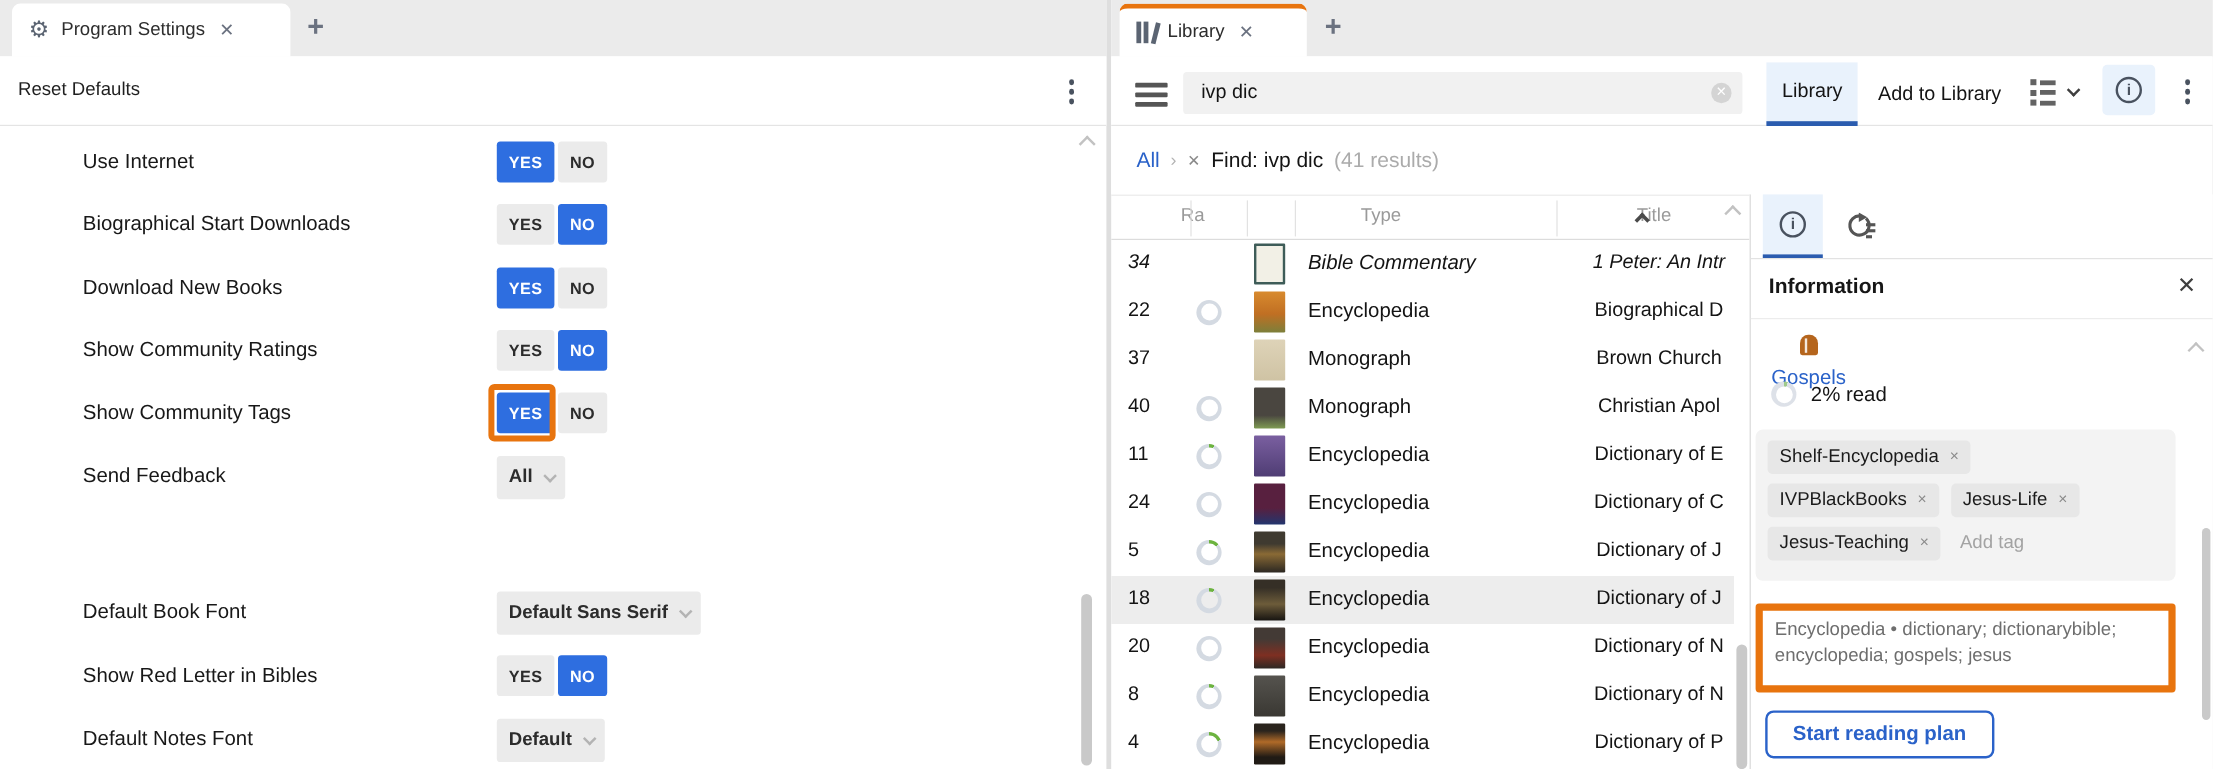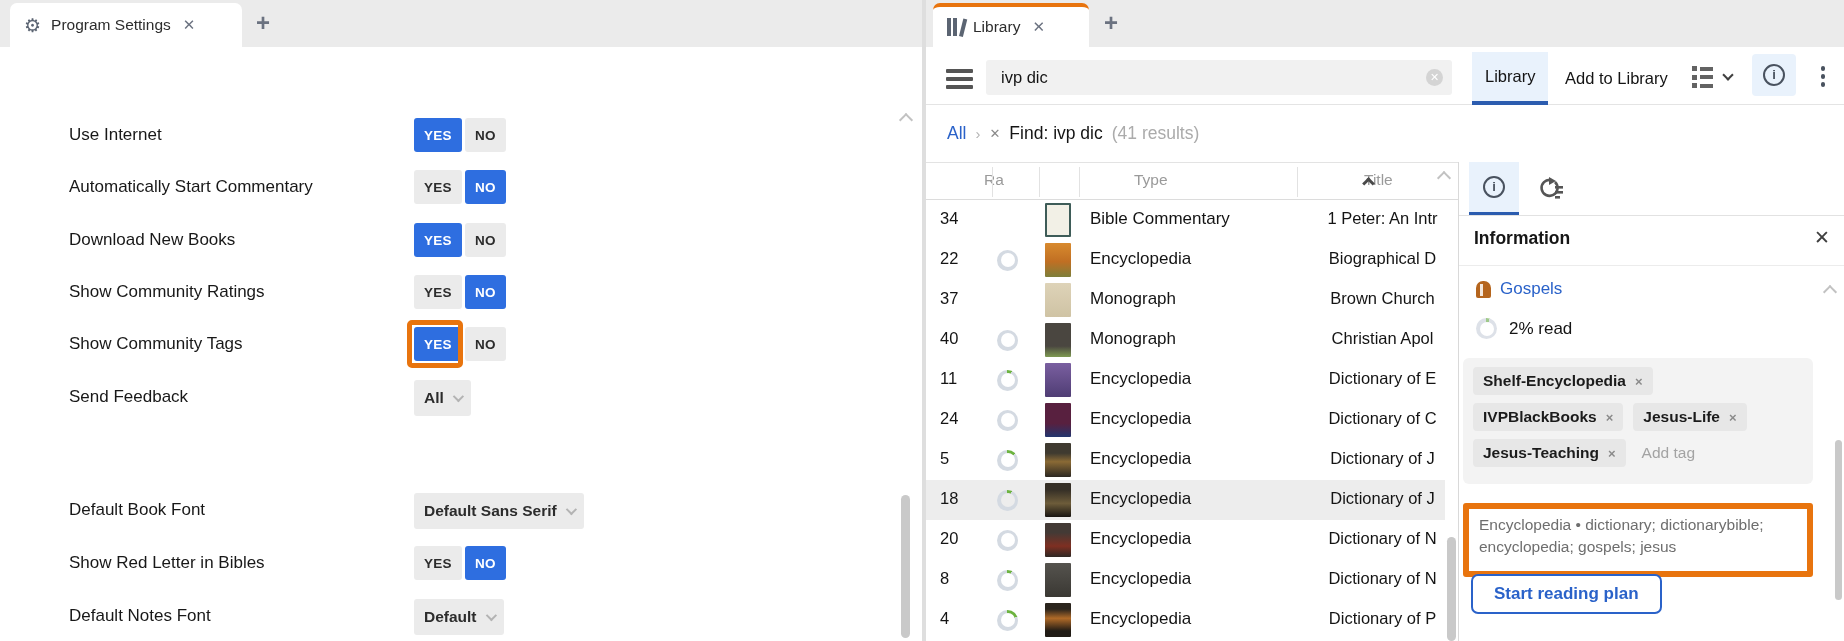--- a/index.html
+++ b/index.html
@@ -122,70 +122,78 @@
 
   
   #info { position:absolute; top:162px; left:532px; right:0; bottom:0; border-left:1px solid #d9d9d9;
           background:#fff; }
   .itabs { position:absolute; top:0; left:0; right:0; height:54px; border-bottom:1px solid #e2e2e2; }
   .itab { position:absolute; top:0; height:53px; width:50px; display:flex; align-items:center; justify-content:center; }
   .itab.sel { background:#e9f2fc; border-bottom:3px solid #2b5caf; }
   .ihead { position:absolute; top:66px; left:15px; font-size:17.5px; font-weight:bold; color:#161616; }
   .iclose { position:absolute; top:64px; right:14px; font-size:19px; color:#3f3f3f; }
   .ihr { position:absolute; top:103px; left:0; right:0; height:1px; background:#ececec; }
-  .resrow { position:absolute; top:117px; left:17px; display:flex; align-items:center; gap:9px; }
+  .resrow { position:absolute; top:117px; left:17px; display:flex; align-items:center; gap:9px;flex-direction:column; }
   .bookicon { width:15px; height:17px; background:#b5651d; border-radius:7px 7px 2px 2px; position:relative; }
   .bookicon::after { content:""; position:absolute; left:4px; top:3px; bottom:2px; width:2.5px; background:#fff; opacity:.85; }
   .reslink { font-size:17px; color:#2a62c9; }
   .readrow { position:absolute; top:156px; left:17px; display:flex; align-items:center; gap:12px; }
   .ring2 { width:21px; height:21px; border-radius:50%; position:relative;
            background:conic-gradient(#9fc98a 0 5%, #dde1e8 5%); }
   .ring2::after { content:""; position:absolute; inset:3.5px; border-radius:50%; background:#fff; }
   .readtxt { font-size:17px; color:#141414; }
   .tagbox { position:absolute; top:196px; left:4px; width:350px; height:126px; background:#f3f3f3;
             border-radius:6px; padding:9px 10px; }
   .tagline { display:flex; gap:10px; margin-bottom:8px; align-items:center; }
   .chip { background:#e7e7e7; border-radius:4px; padding:5px 10px; font-size:15.5px; color:#1b1b1b;
-          display:flex; align-items:center; gap:9px; white-space:nowrap;font-weight:bold; }
+          display:flex; align-items:flex-start; gap:9px; white-space:nowrap; }
   .chip .x { color:#8a8a8a; font-size:13px; }
   .addtag { color:#a3a3a3; font-size:15.5px; padding-left:6px; }
   .ctagbox { position:absolute; top:341px; left:4px; width:350px; height:74px; background:#fff;
              border:6px solid #e8740e; border-radius:3px; padding:5px 10px; font-size:15.5px;
              color:#6e6e6e; line-height:1.42; }
-  .startbtn { position:absolute; top:412px; left:12px; height:40px; padding:0 21px; background:#fff;
+  .startbtn { position:absolute; top:430px; left:12px; height:40px; padding:0 21px; background:#fff;
               border:2px solid #2a62c9; border-radius:7px; font-family:inherit; font-size:17px;
               font-weight:bold; color:#2a62c9; }
   
   .rp-icon svg { display:block; }
 </style>
 </head>
 <body>
 
 <div id="app">
 
   <div id="left-panel" class="panel">
     <div class="tabbar">
       <div class="tab" style="left:10px; width:232px;">
         <span class="gear">⚙</span>
         <span class="tab-title">Program Settings</span>
         <span class="tab-close">✕</span>
       </div>
       <span class="newtab" style="left:256px;">+</span>
     </div>
 
+    <div class="toolbar">
+      <span class="reset">Reset Defaults</span>
+      <span class="kebab" style="right:22px; top:19px;">
+          <b></b>
+          <b></b>
+          <b></b>
+        </span>
+    </div>
 
     <div class="setrow" style="top:117px;">
       <span class="setlbl">Use Internet</span>
       <div class="ctl">
         <button class="ynbtn sel">YES</button>
         <button class="ynbtn">NO</button>
       </div>
     </div>
     <div class="setrow" style="top:169px;">
-      <span class="setlbl">Automatically Start Commentary</span>
+      <span class="setlbl">Biographical Start Downloads</span>
       <div class="ctl">
         <button class="ynbtn">YES</button>
         <button class="ynbtn sel">NO</button>
       </div>
     </div>
     <div class="setrow" style="top:222px;">
       <span class="setlbl">Download New Books</span>
       <div class="ctl">
         <button class="ynbtn sel">YES</button>
         <button class="ynbtn">NO</button>
@@ -316,21 +324,21 @@
         <span class="thdiv" style="left:66px;"></span>
         <span class="thdiv" style="left:113px;"></span>
         <span class="thdiv" style="left:153px;"></span>
         <span class="th" style="left:164px;">Type</span>
         <span class="thdiv" style="left:371px;"></span>
         <span class="th" style="left:394px;">Title</span>
         <span class="sortcaret" style="left:438px; top:16px;"></span>
         <span class="sb-up" style="left:512px; top:7px;"></span>
       </div>
 
-      <div class="trow" style="top:38px;">
+      <div class="trow" style="top:38px;font-style:italic;">
         <span class="rank">34</span>
         <span class="cover cv1"></span>
         <span class="tcell-type">Bible Commentary</span>
         <span class="tcell-title">1 Peter: An Intr</span>
       </div>
       <div class="trow" style="top:78px;">
         <span class="rank">22</span>
         <span class="ring"></span>
         <span class="cover cv2"></span>
         <span class="tcell-type">Encyclopedia</span>

